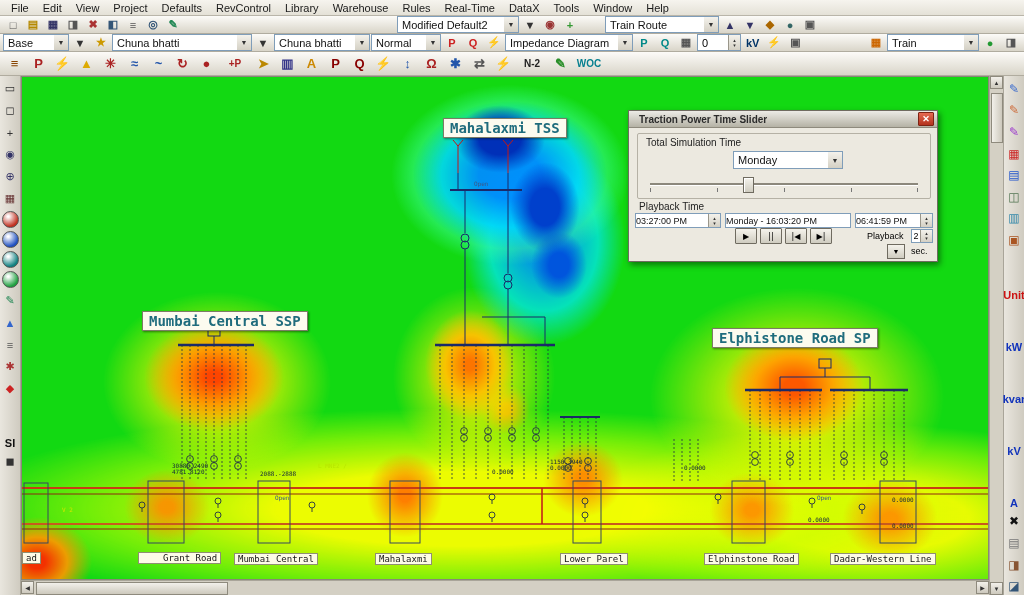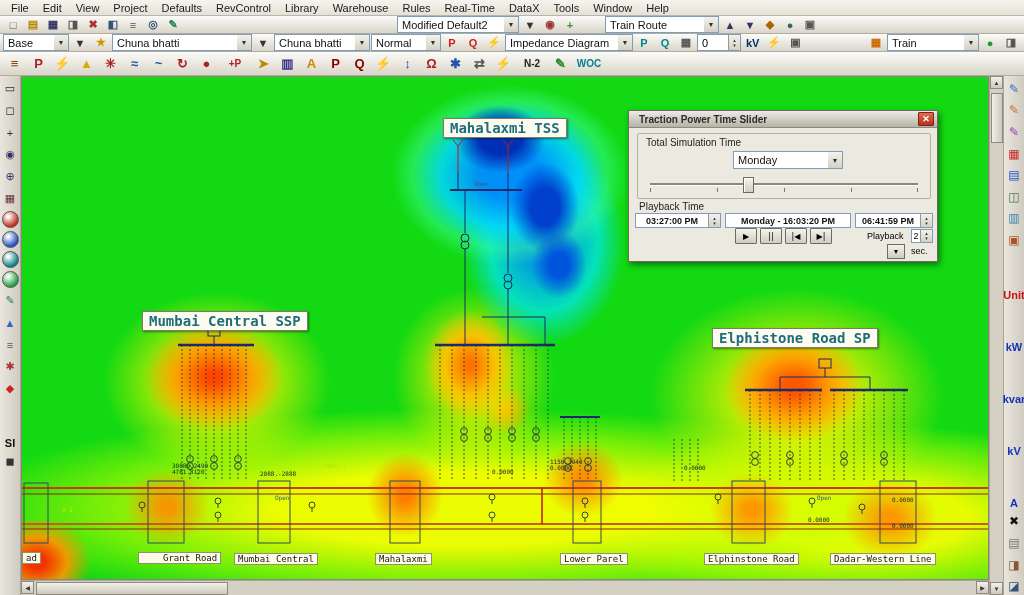--- a/index.html
+++ b/index.html
@@ -88,21 +88,21 @@
   .dglabel{position:absolute;left:6px;top:3px;font-size:10px;color:#222;background:#ece9e0;padding:0 2px;}
   .dcombo{position:absolute;left:95px;top:17px;width:108px;height:16px;}
   .slider{position:absolute;left:12px;top:42px;width:268px;height:16px;}
   .strack{position:absolute;left:0;right:0;top:7px;height:2px;background:#8c887c;border-bottom:1px solid #fff;}
   .stick{position:absolute;top:12px;width:1px;height:4px;background:#777;}
   .shandle{position:absolute;left:93px;top:1px;width:9px;height:14px;background:linear-gradient(#f5f3ec,#cfccc0);
            border:1px solid #6f6b60;box-shadow:inset 1px 1px 0 #fff;}
   .dpt{position:absolute;left:10px;top:90px;font-size:10px;color:#222;}
   .tfield{position:absolute;top:102px;height:15px;background:#fff;border:1px solid #7f9db9;display:flex;
           align-items:center;font-size:9px;color:#111;box-sizing:border-box;}
-  .tfield>span:first-child{flex:1;text-align:center;white-space:nowrap;overflow:hidden;font-weight:bold;}
+  .tfield>span:first-child{flex:1;white-space:nowrap;overflow:hidden;}
   .f1{left:6px;width:86px;} .f2{left:96px;width:126px;} .f3{left:226px;width:78px;}
   .dbtns{position:absolute;left:106px;top:117px;display:flex;gap:3px;}
   .dbtn{width:22px;height:16px;font-size:8px;background:linear-gradient(#f5f3ec,#cfccc0);
         border:1px solid #6f6b60;border-radius:1px;padding:0;font-family:"DejaVu Sans",sans-serif;}
   .dpb{position:absolute;left:238px;top:120px;font-size:9px;}
   .pspin{position:absolute;left:282px;top:118px;width:22px;height:14px;background:#fff;border:1px solid #7f9db9;
          display:flex;align-items:center;box-sizing:border-box;}
   .pspin>span:first-child{flex:1;text-align:center;font-size:9px;}
   .dsec{position:absolute;left:282px;top:135px;font-size:9px;}
   .dcorner{position:absolute;left:258px;top:133px;width:16px;height:13px;display:flex;align-items:center;

